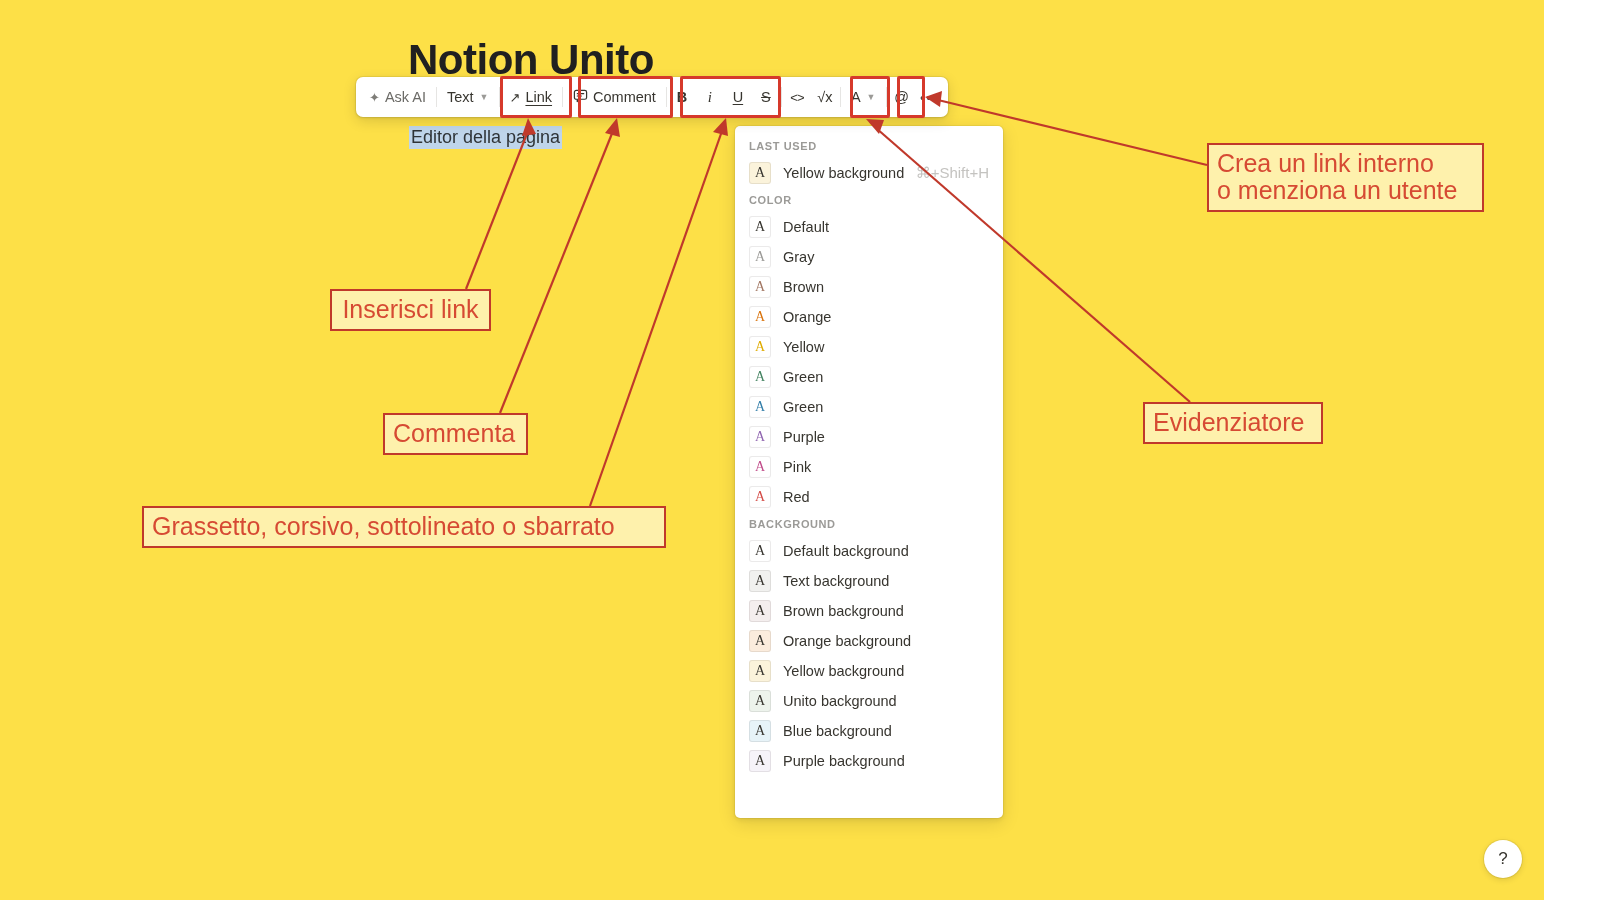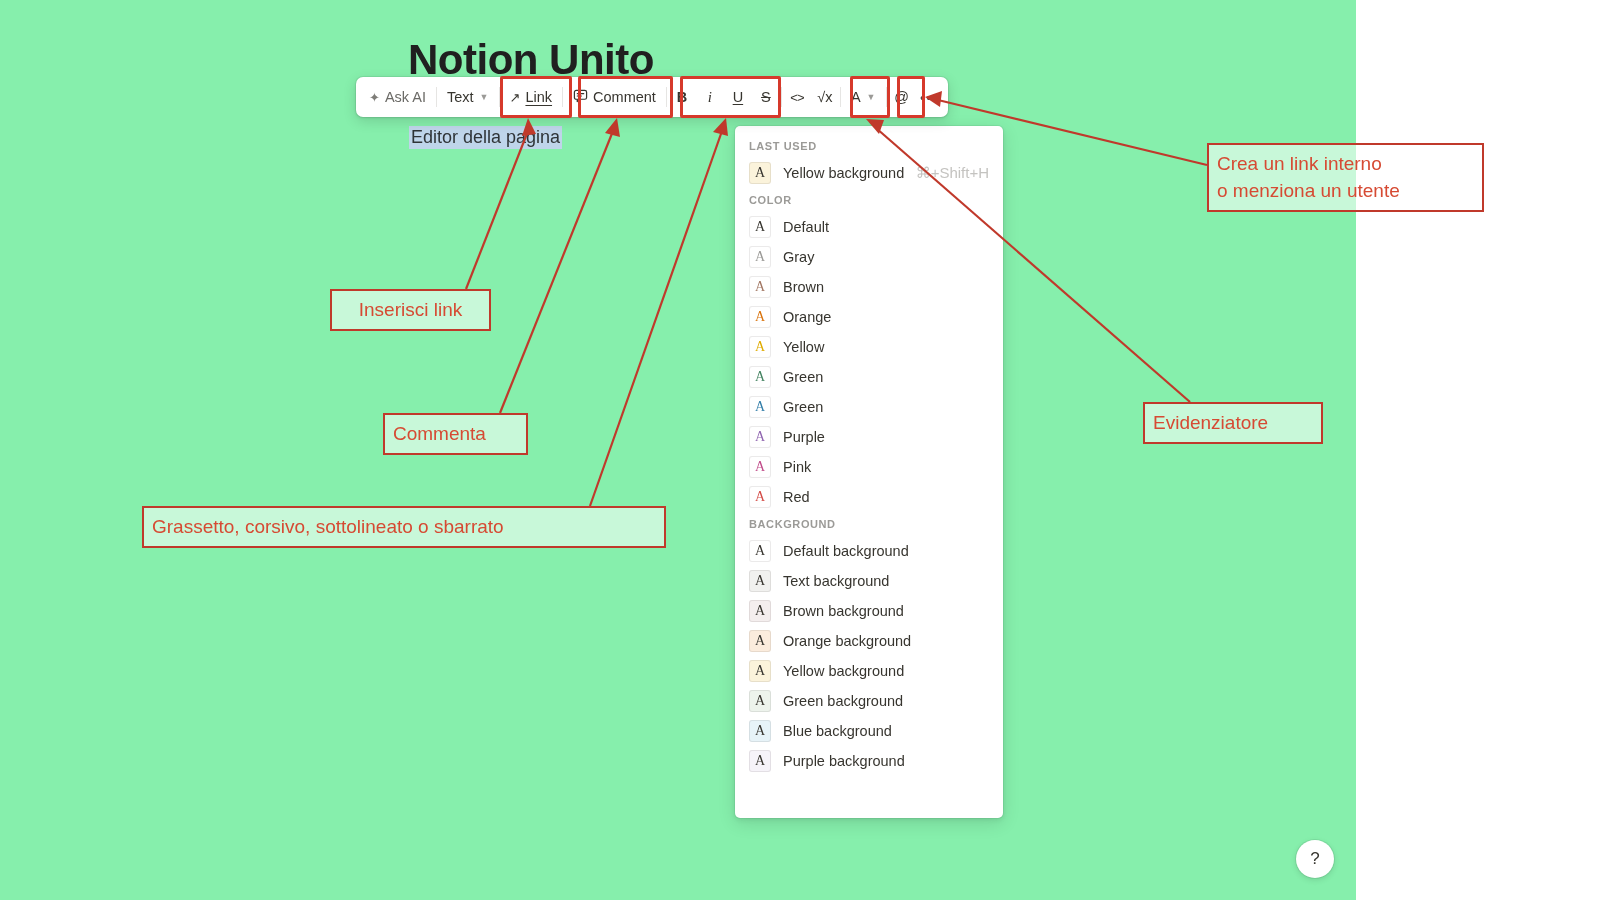--- a/index.html
+++ b/index.html
@@ -2,21 +2,21 @@
 <html><head>
 <meta charset="utf-8">
 <style>
   * { box-sizing: border-box; margin: 0; padding: 0; }
   html, body {
     width: 1600px; height: 900px;
     background: #ffffff;
     font-family: "Liberation Sans", sans-serif;
     overflow: hidden;
   }
-  #stage { position: relative; width: 1356px; height: 900px; background: #86efac; padding-left: 24px; }
+  #stage { position: relative; width: 1544px; height: 900px; background: #fde047; padding-left: 24px; }
 
   
   .page-title {
     position: absolute;
     left: 408px; top: 36px;
     font-size: 42px; font-weight: 700; color: #202020;
     letter-spacing: -0.5px;
     white-space: nowrap;
     overflow: hidden;
     height: 46px;
@@ -103,21 +103,21 @@
   .dd-label { margin-left: 12px; font-size: 14.5px; color: #37352f; white-space: nowrap; }
   .dd-shortcut { margin-left: auto; font-size: 15px; color: #c4c3c0; white-space: nowrap; }
 
   
   #anno { position: absolute; left: 0; top: 0; width: 1600px; height: 900px; z-index: 9; pointer-events: none; }
   .note {
     position: absolute;
     border: 2px solid #c0392b;
     background: rgba(255,255,255,0.55);
     color: #d64a33;
-    font-size: 19px;
+    font-size: 25px;
     line-height: 27px;
     padding: 5px 8px 6px 8px;
     white-space: pre;
     z-index: 10;
     pointer-events: none;
   }
   .hl-box {
     position: absolute;
     border: 3px solid #d6392b;
     border-radius: 2px;
@@ -257,21 +257,21 @@
         <div class="dd-row">
           <span class="sw" style="background: rgb(251, 236, 221); color: rgb(55, 53, 47);">A</span>
           <span class="dd-label">Orange background</span>
         </div>
         <div class="dd-row">
           <span class="sw" style="background: rgb(251, 243, 219); color: rgb(55, 53, 47);">A</span>
           <span class="dd-label">Yellow background</span>
         </div>
         <div class="dd-row">
           <span class="sw" style="background: rgb(237, 243, 236); color: rgb(55, 53, 47);">A</span>
-          <span class="dd-label">Green background</span>
+          <span class="dd-label">Unito background</span>
         </div>
         <div class="dd-row">
           <span class="sw" style="background: rgb(231, 243, 248); color: rgb(55, 53, 47);">A</span>
           <span class="dd-label">Blue background</span>
         </div>
         <div class="dd-row">
           <span class="sw" style="background: rgb(246, 243, 249); color: rgb(55, 53, 47);">A</span>
           <span class="dd-label">Purple background</span>
         </div>
       </div>

